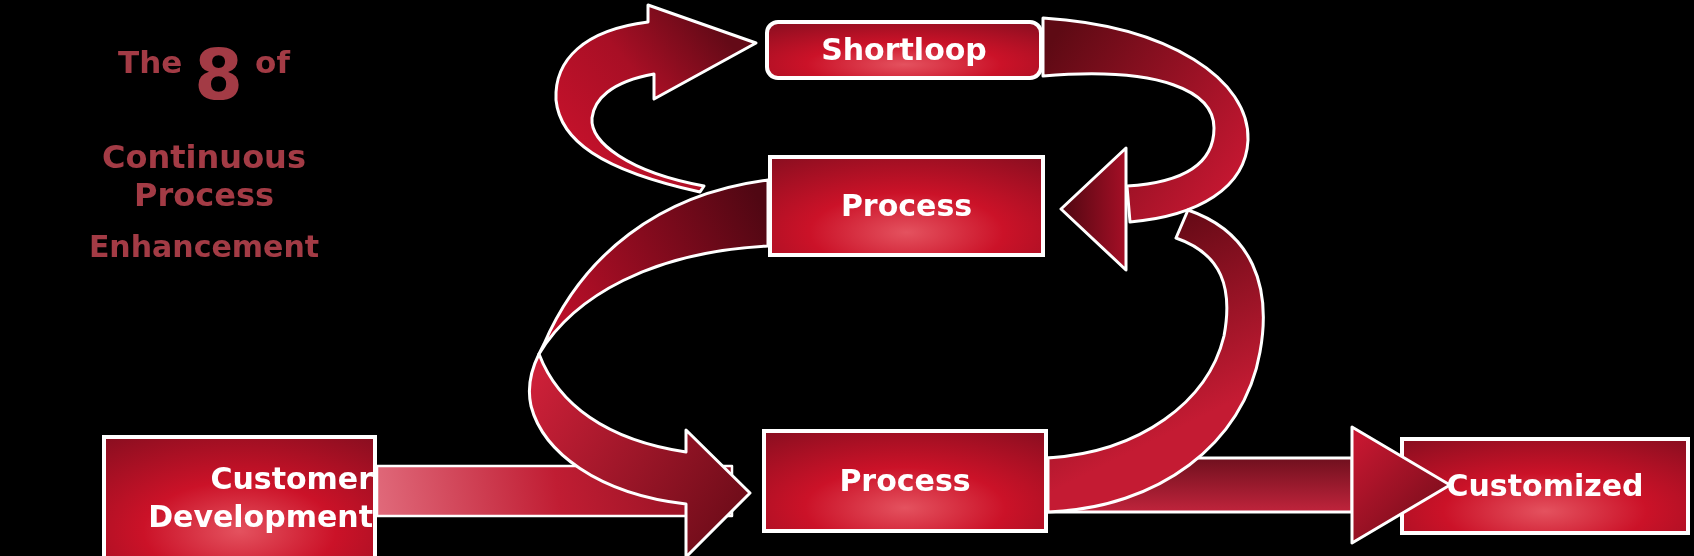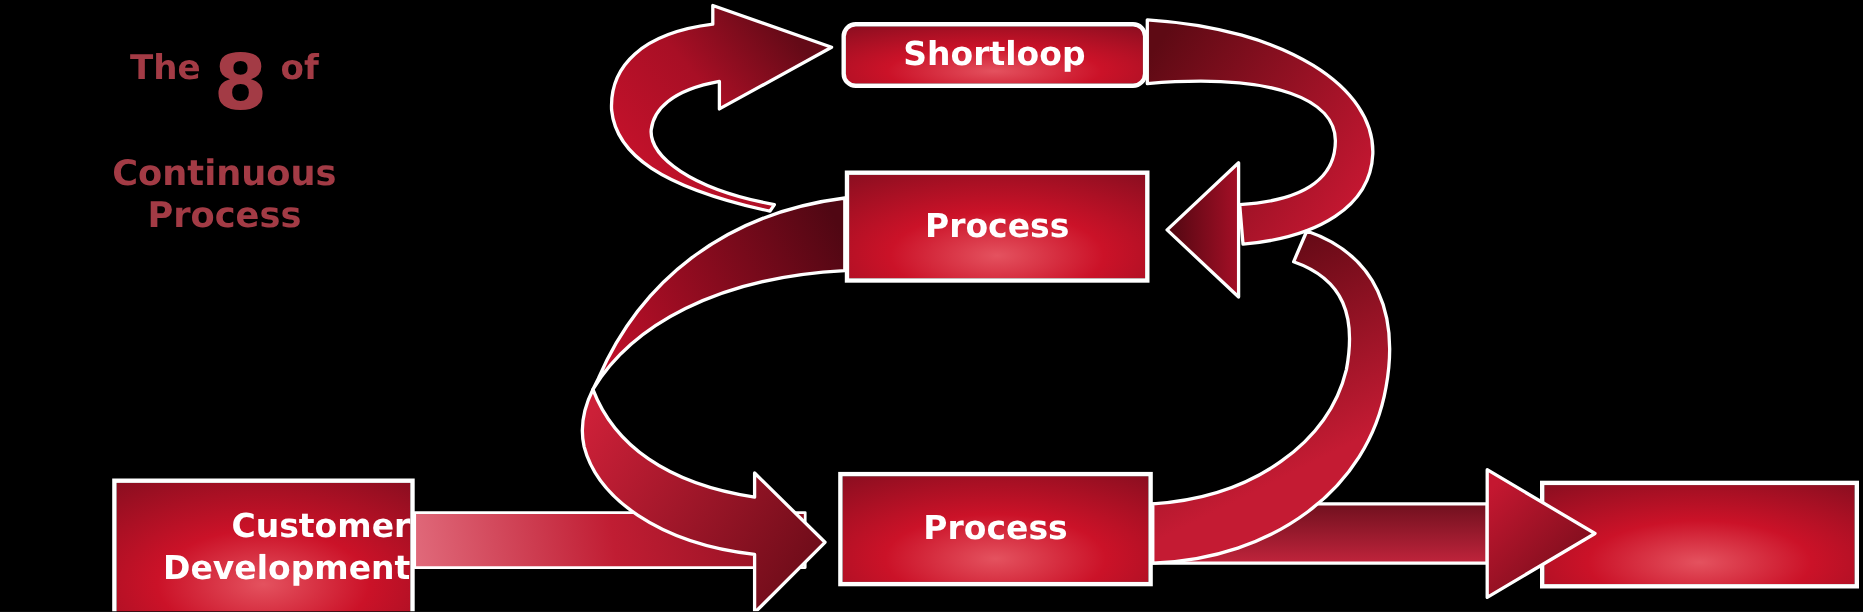--- a/index.html
+++ b/index.html
@@ -131,35 +131,37 @@
     <path d="M 1352,427 L 1450,485 L 1352,543 Z" fill="url(#gHeadM)" stroke="#ffffff" stroke-width="3" stroke-linejoin="round"></path>
   </svg>
 
   <div class="title">
     <div class="title-line1">
       <span class="title-the">The</span>
       <span class="title-eight">8</span>
       <span class="title-of">of</span>
     </div>
     <div class="title-line2">Continuous Process</div>
+    <div class="title-line3">Enhancement</div>
   </div>
 
   <div class="node node-shortloop">
     <span>Shortloop</span>
   </div>
 
   <div class="node node-pd">
     <span>Process</span>
   </div>
 
   <div class="node node-sb">
     <span>Process</span>
   </div>
 
   <div class="node node-cr">
     <span>Customer</span>
     <span>Development</span>
   </div>
 
   <div class="node node-mems">
+    <span>Customized</span>
   </div>
 
 </div>
 
 </body></html>

